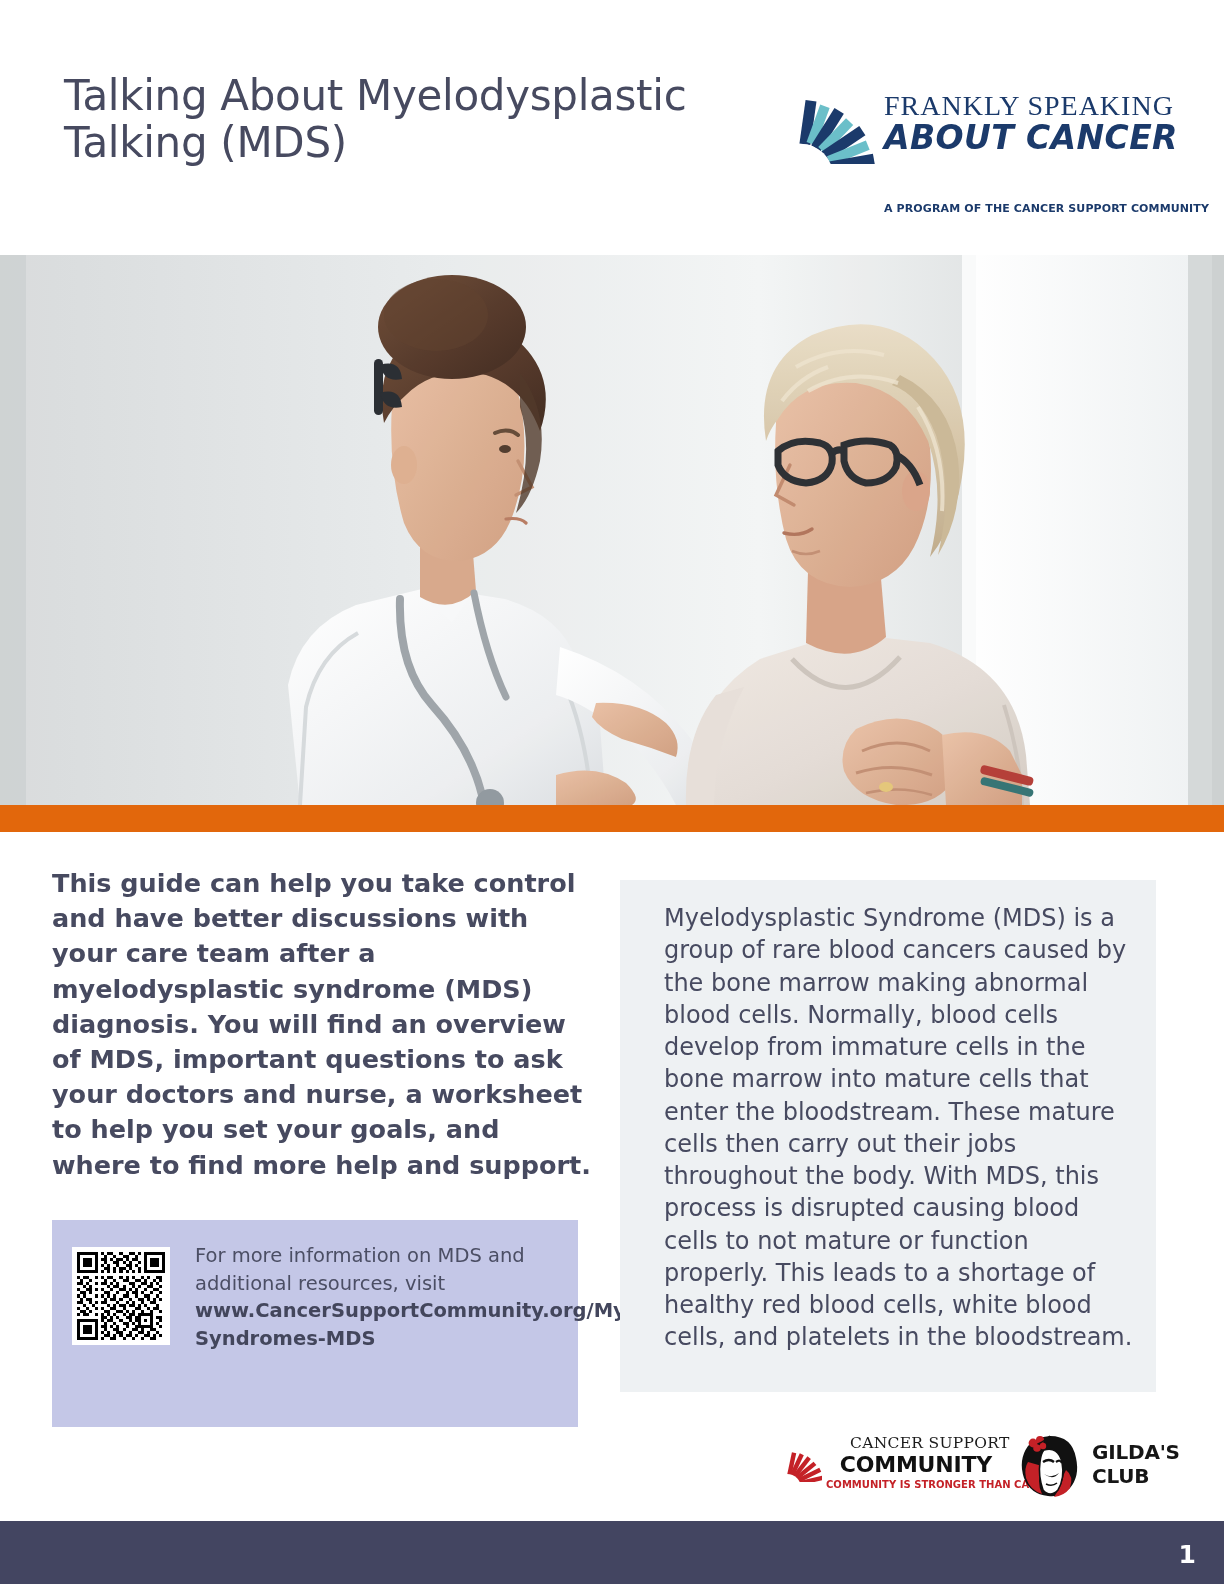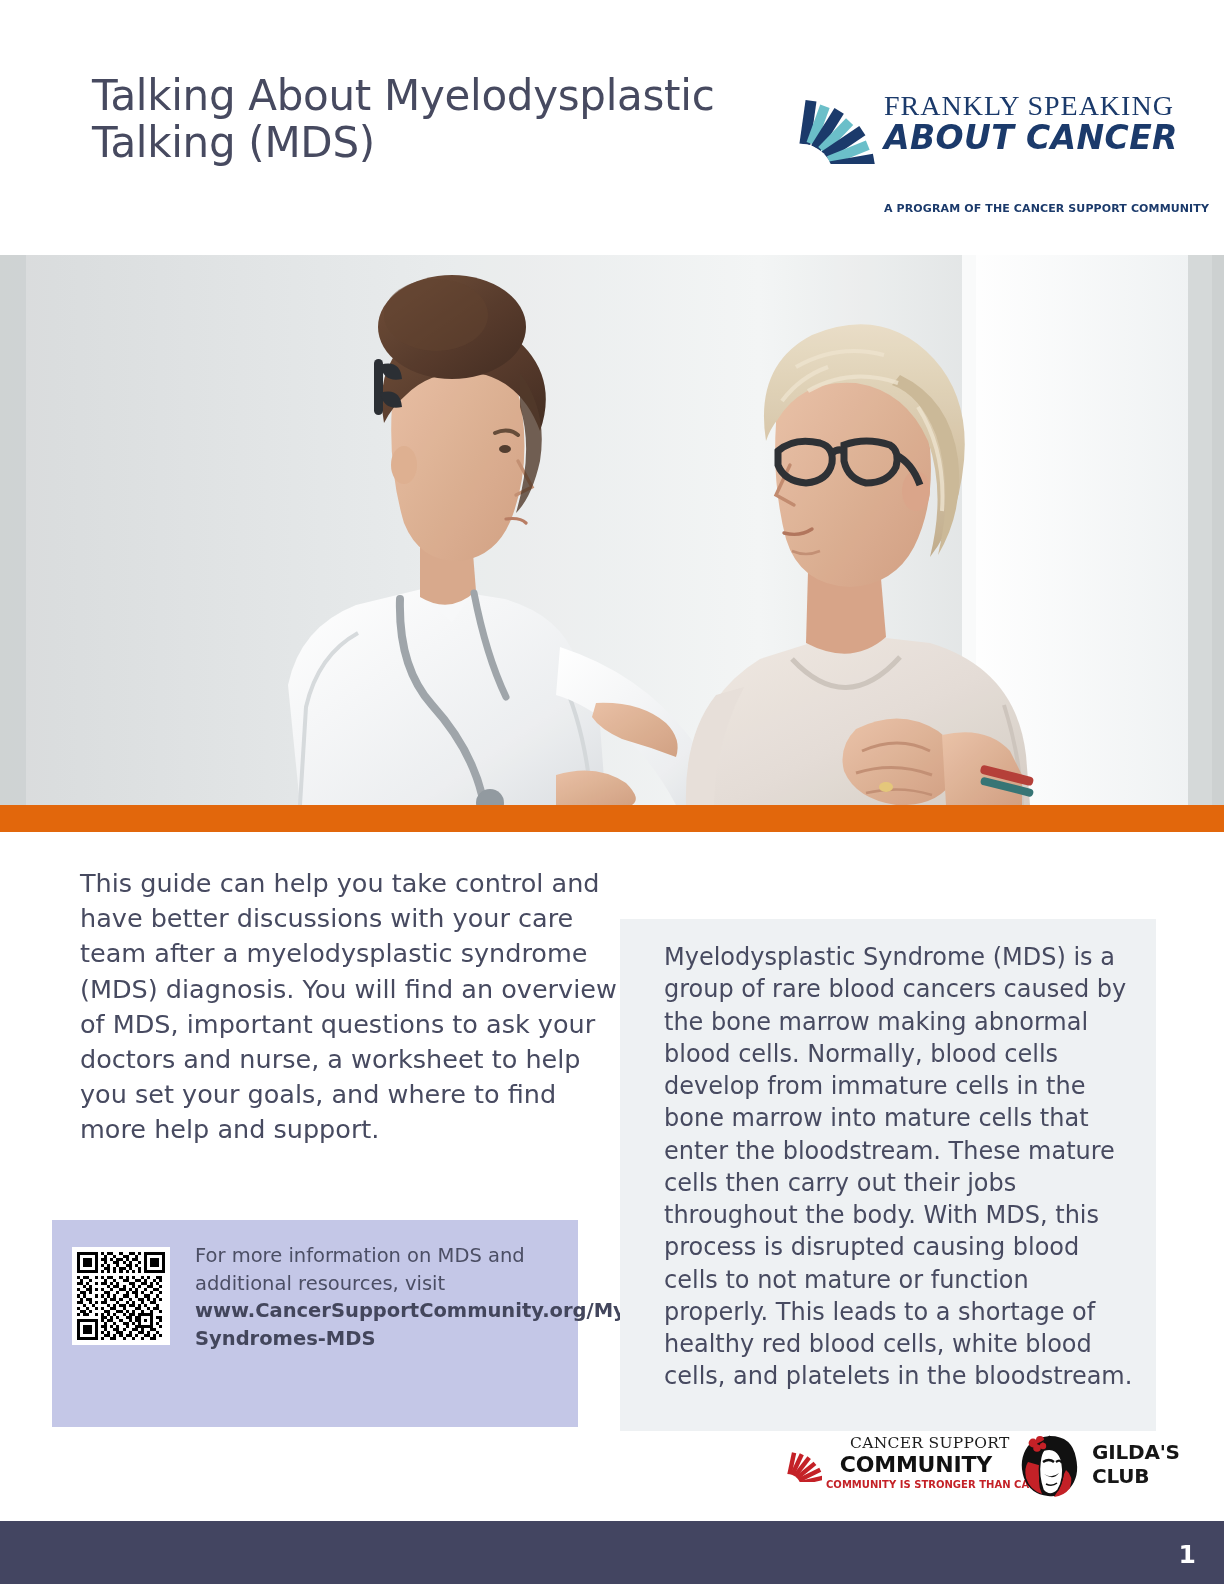--- a/index.html
+++ b/index.html
@@ -9,21 +9,20 @@
     font-family:"DejaVu Sans", sans-serif;
     color:#424456; overflow:hidden;
   }
 
   
   .header { position:absolute; left:0; top:0; width:1224px; height:255px; background:#fff; }
   .title {
     position:absolute; left:64px; top:72px; width:660px;
     font-size:42px; line-height:1.12; font-weight:400; color:#474A60;
     letter-spacing:-0.3px;
-    margin-left:28px;
   }
   .subtitle {
     position:absolute; left:64px; top:192px; width:700px;
     font-size:21.5px; font-weight:700; color:#3D4057; letter-spacing:-0.1px;
   }
 
   
   .fsac-logo { position:absolute; left:726px; top:92px; width:436px; height:88px; }
   .fsac-burst { position:absolute; left:0; top:4px; width:150px; height:80px; }
   .fsac-text { position:absolute; left:158px; top:0px; width:278px; text-align:center; }
@@ -41,35 +40,35 @@
   }
 
   
   .hero { position:absolute; left:0; top:255px; width:1224px; height:550px; overflow:hidden; background:#dfe2e3; }
   .hero svg { display:block; width:1224px; height:550px; }
   .orange-bar { position:absolute; left:0; top:805px; width:1224px; height:27px; background:#E2670C; }
 
   
   .intro {
     position:absolute; left:52px; top:866px; width:540px;
-    font-size:25.5px; line-height:1.38; color:#474A60; font-weight:400;margin-left:28px;
+    font-size:25.5px; line-height:1.38; color:#474A60; font-weight:700;
   }
 
   
   .qr-box { position:absolute; left:52px; top:1220px; width:526px; height:207px; background:#C4C7E7; }
   .qr-code { position:absolute; left:20px; top:27px; width:98px; height:98px; background:#fff; padding:5px; }
   .qr-code svg { display:block; width:88px; height:88px; }
   .qr-text {
     position:absolute; left:143px; top:22px; width:355px;
     font-size:19.5px; line-height:1.42; color:#4B4E64;
   }
   .qr-text b { font-weight:700; color:#43465C; }
 
   
-  .gray-box { position:absolute; left:620px; top:919px; width:536px; height:512px; background:#EEF1F3; }
+  .gray-box { position:absolute; left:620px; top:880px; width:536px; height:512px; background:#EEF1F3; }
   .gray-text {
     position:absolute; left:44px; top:22px; width:470px;
     font-size:24px; line-height:1.345; color:#474A60;
   }
 
   
   .bottom-logos { position:absolute; left:752px; top:1428px; width:420px; height:76px; }
 
   .csc-logo { position:absolute; left:0px; top:6px; width:240px; height:64px; }
   .csc-burst { position:absolute; left:0; top:10px; width:70px; height:44px; }

